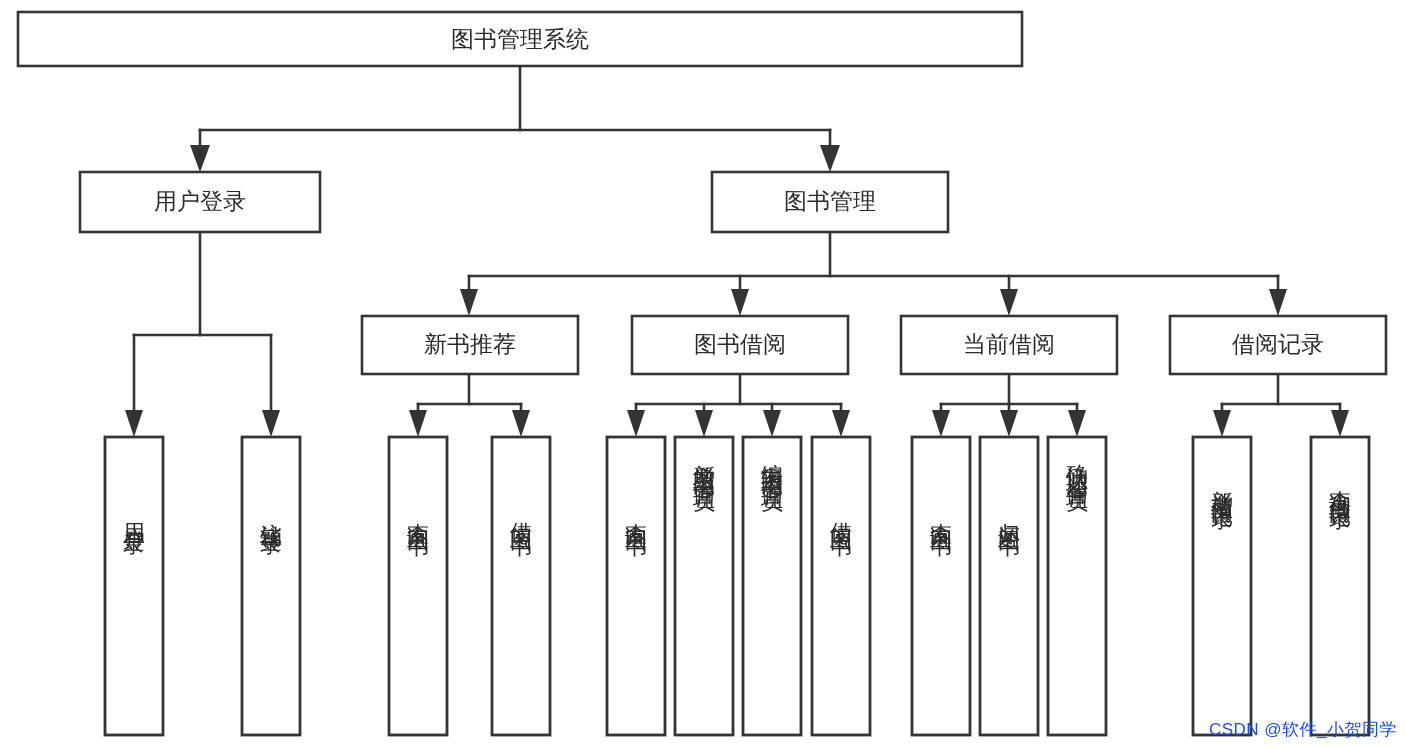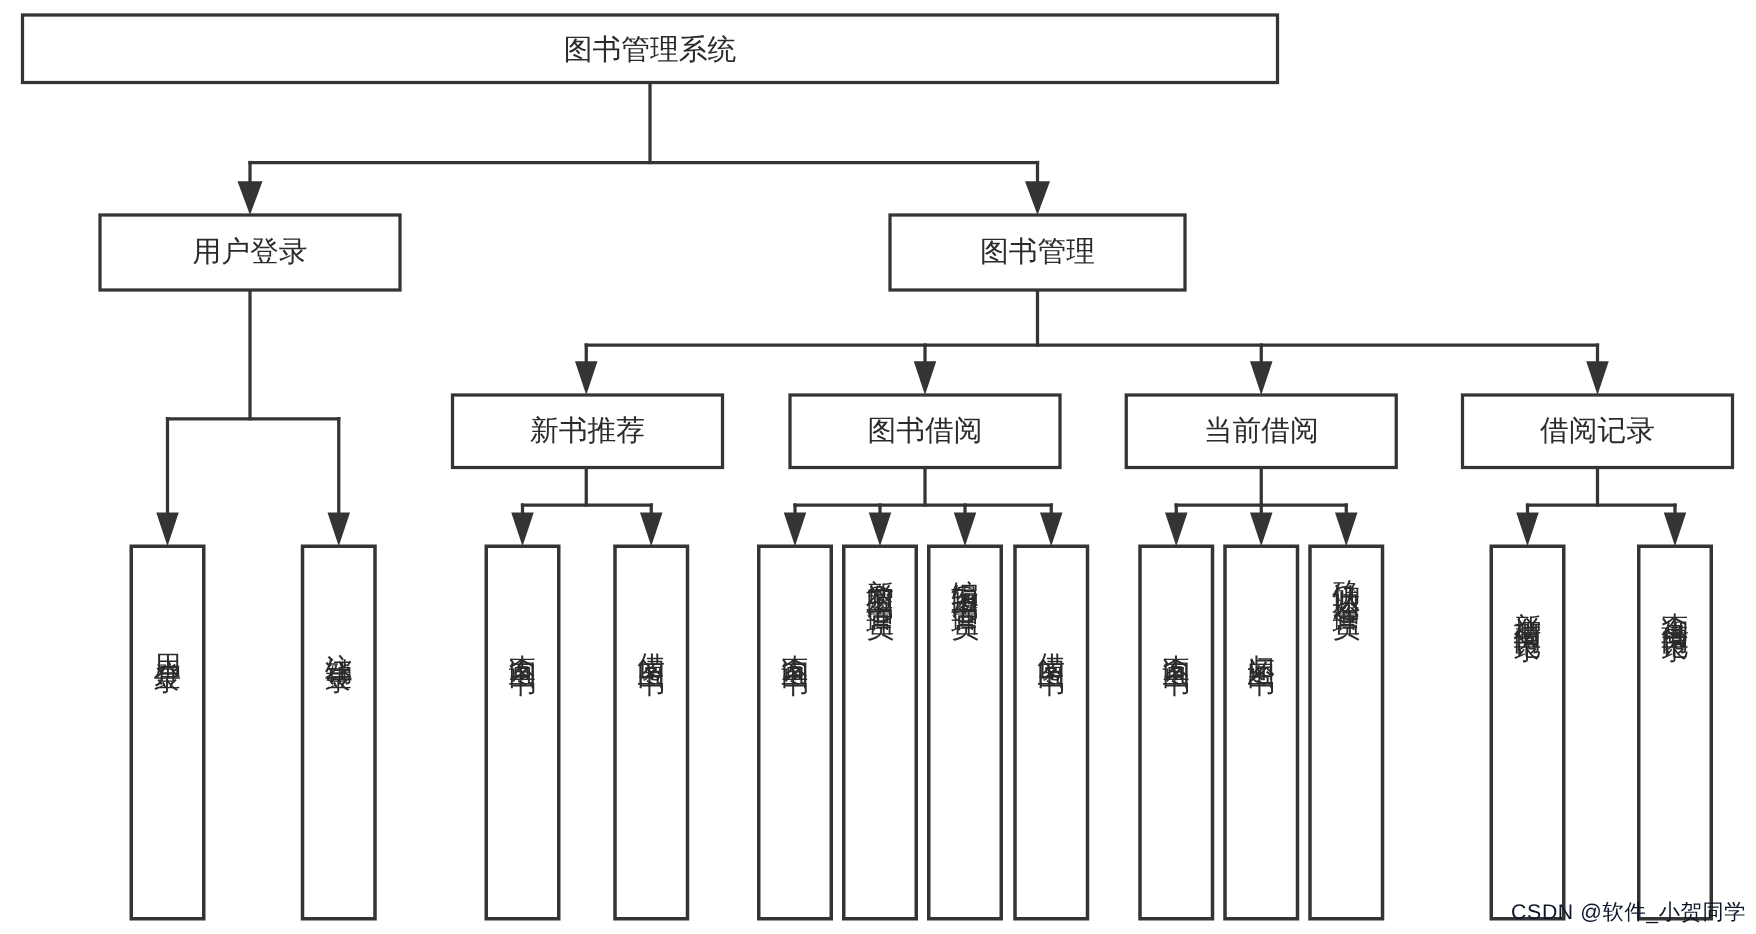--- a/index.html
+++ b/index.html
@@ -67,21 +67,21 @@
     color: #2b2b2b;
     letter-spacing: 4px;
     white-space: nowrap;
   }
   .watermark {
     position: absolute;
     right: 8px;
     bottom: 6px;
     font-family: "Liberation Sans", "DejaVu Sans", sans-serif;
     font-size: 17px;
-    color: #0f172a;
+    color: #1d4ed8;
     white-space: nowrap;
     letter-spacing: 0.5px;
   }
 </style>
 </head>
 <body>
 
 <div id="diagram-root">
 
   <svg class="flow" viewBox="0 0 1405 747" xmlns="http://www.w3.org/2000/svg">

